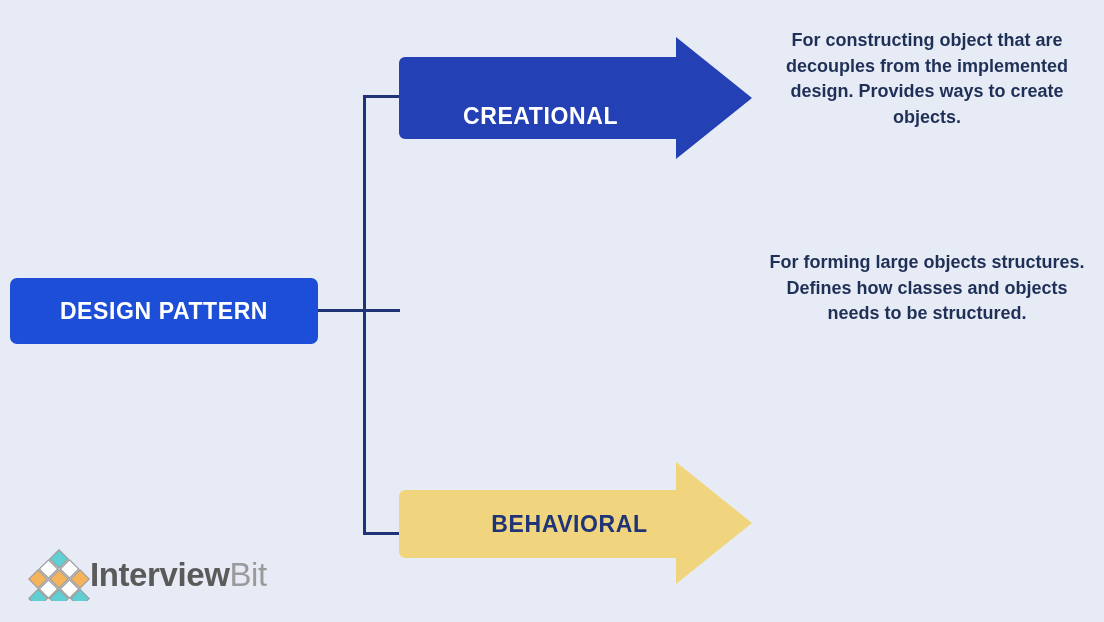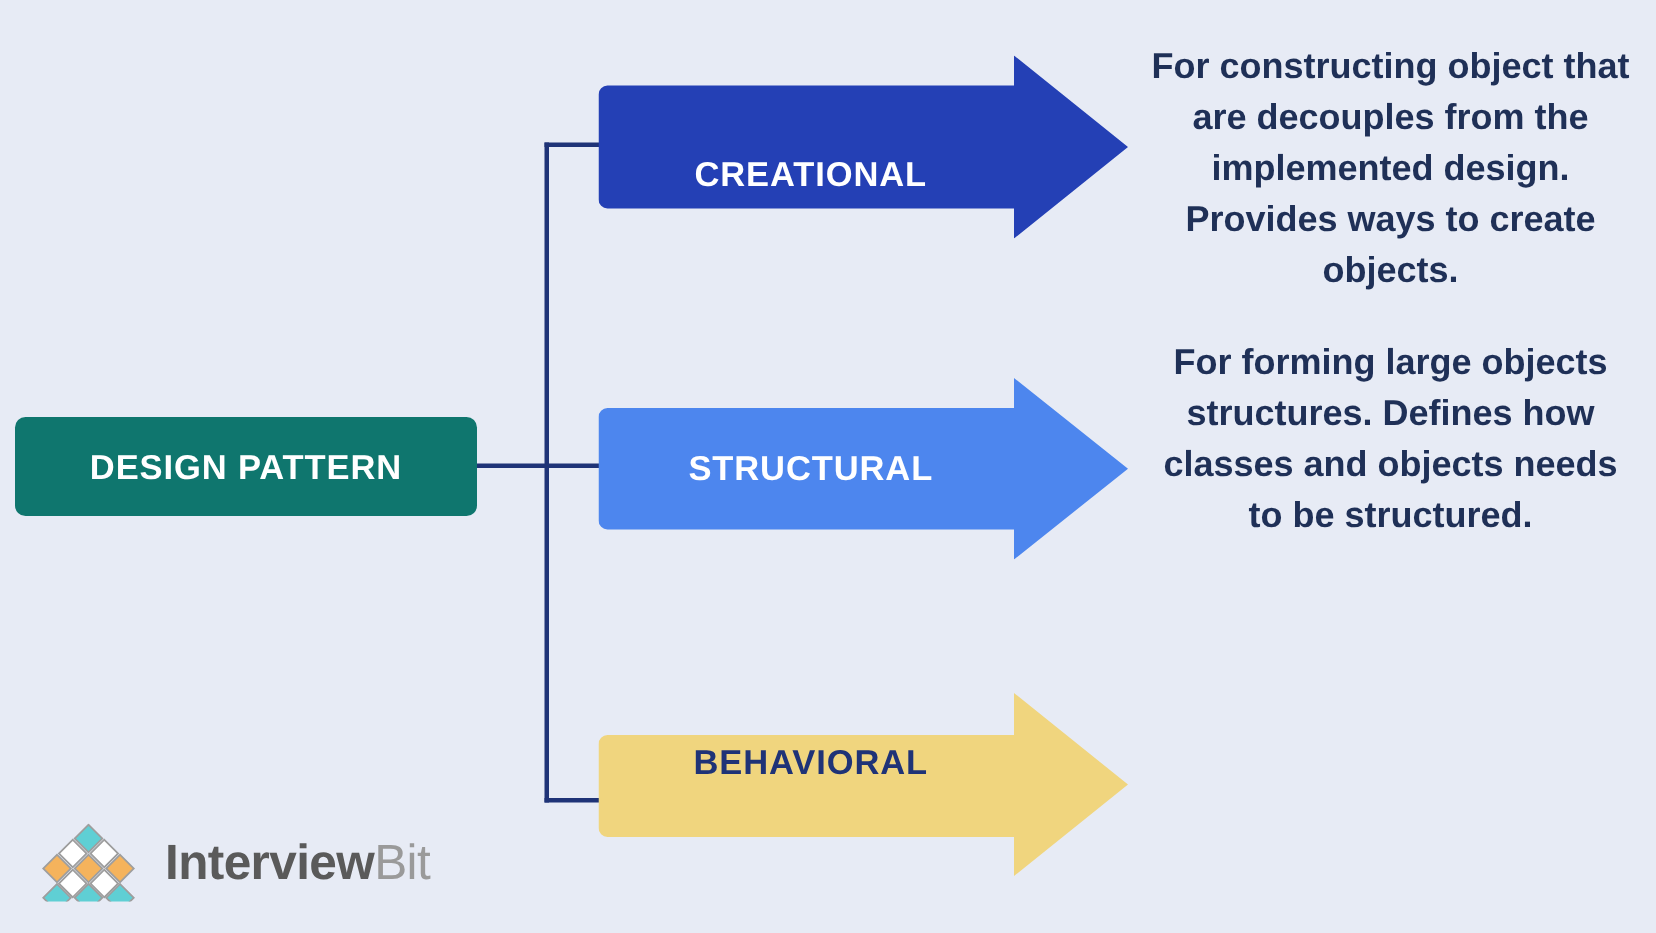--- a/index.html
+++ b/index.html
@@ -20,21 +20,21 @@
     background: #e7ebf5;
   }
 
   
   .root-box {
     position: absolute;
     left: 10px;
     top: 278px;
     width: 308px;
     height: 66px;
-    background: #0f766e;
+    background: #1d4ed8;
     border-radius: 7px;
     display: flex;
     align-items: center;
     justify-content: center;
   }
   .root-label {
     color: #ffffff;
     font-size: 23px;
     font-weight: bold;
     letter-spacing: 0.6px;
@@ -97,45 +97,45 @@
   .arrow-creational   { top: 37px;  width: 353px; height: 122px; }
   .arrow-structural   { top: 252px; width: 353px; height: 121px; }
   .arrow-behavioral   { top: 462px; width: 353px; height: 122px; }
 
   .label-light { color: #ffffff; }
   .label-dark  { color: #1f3377; }
 
   
   .arrow-creational .arrow-label { top: 38px;  height: 82px; }
   .arrow-structural .arrow-label { top: 20px;  height: 81px; }
-  .arrow-behavioral .arrow-label { top: 12px;  height: 68px; }
+  .arrow-behavioral .arrow-label { top: 28px;  height: 68px; padding-left: 29px; }
 
   
   .desc {
     position: absolute;
     left: 766px;
     width: 322px;
     text-align: center;
     color: #1f3057;
-    font-size: 24px;
+    font-size: 18px;
     line-height: 1.42;
     font-weight: bold;
   }
   .desc-creational { top: 28px; }
-  .desc-structural { top: 225px; }
+  .desc-structural { top: 250px; }
   .desc-behavioral { top: 448px; }
 
   
   .logo {
     position: absolute;
     left: 28px;
     top: 549px;
     display: flex;
     align-items: center;
-    gap: 20px;
+    gap: 0;
   }
   .logo-mark {
     width: 62px;
     height: 52px;
   }
   .logo-text {
     font-size: 33px;
     font-weight: bold;
     letter-spacing: -0.4px;
     white-space: nowrap;
@@ -158,27 +158,20 @@
   </div>
 
   <div class="arrow arrow-creational">
     <svg width="353" height="122" viewBox="0 0 353 122">
       <path d="M6,20 L277,20 L277,0 L353,61 L277,122 L277,102 L6,102
                A6,6 0 0 1 0,96 L0,26 A6,6 0 0 1 6,20 Z" fill="#2440b5"></path>
     </svg>
     <div class="arrow-label label-light">CREATIONAL</div>
   </div>
 
-  <div class="arrow arrow-structural">
-    <svg width="353" height="121" viewBox="0 0 353 121">
-      <path d="M6,20 L277,20 L277,0 L353,60.5 L277,121 L277,101 L6,101
-               A6,6 0 0 1 0,95 L0,26 A6,6 0 0 1 6,20 Z" fill="#4d86ee"></path>
-    </svg>
-    <div class="arrow-label label-light">STRUCTURAL</div>
-  </div>
 
   <div class="arrow arrow-behavioral">
     <svg width="353" height="122" viewBox="0 0 353 122">
       <path d="M6,28 L277,28 L277,0 L353,61 L277,122 L277,96 L6,96
                A6,6 0 0 1 0,90 L0,34 A6,6 0 0 1 6,28 Z" fill="#f0d57e"></path>
     </svg>
     <div class="arrow-label label-dark">BEHAVIORAL</div>
   </div>
 
   <div class="desc desc-creational">For constructing object that are decouples from the implemented design. Provides ways to create objects.</div>

